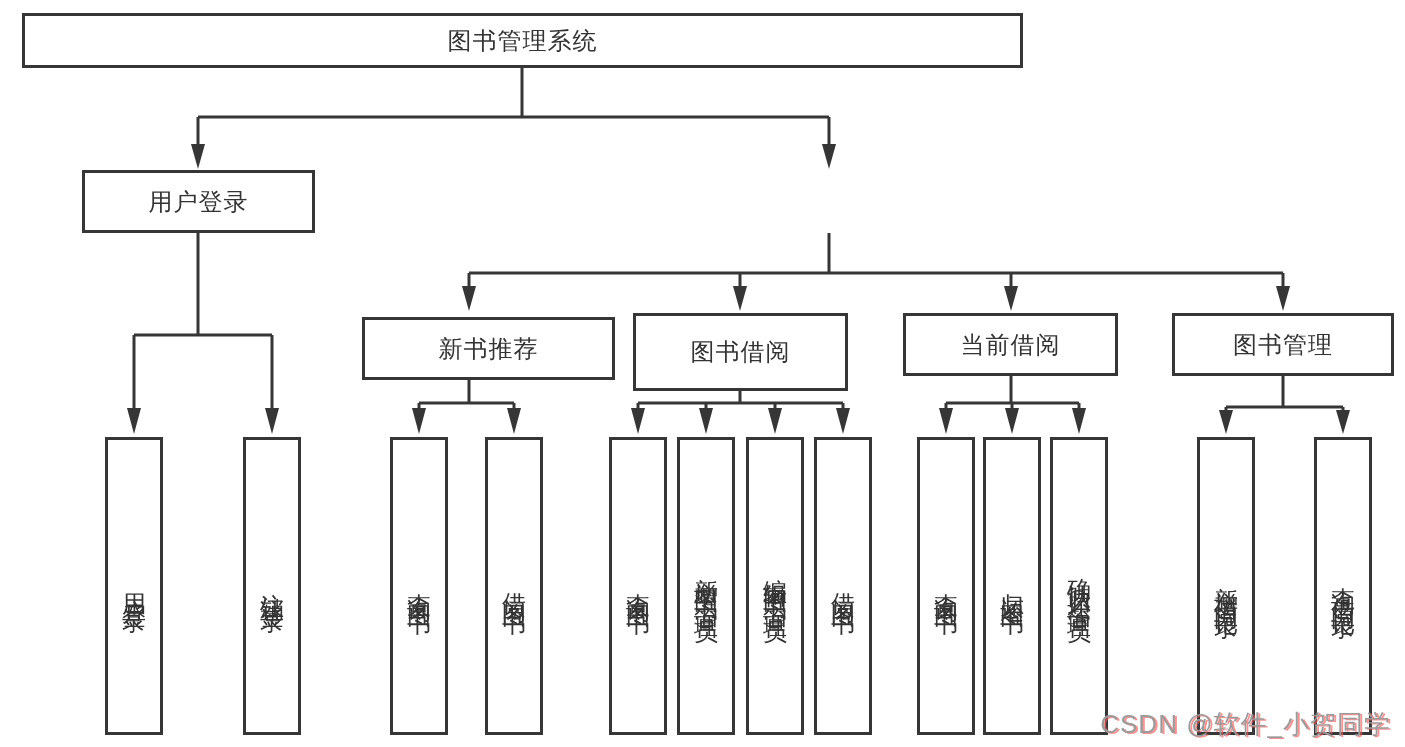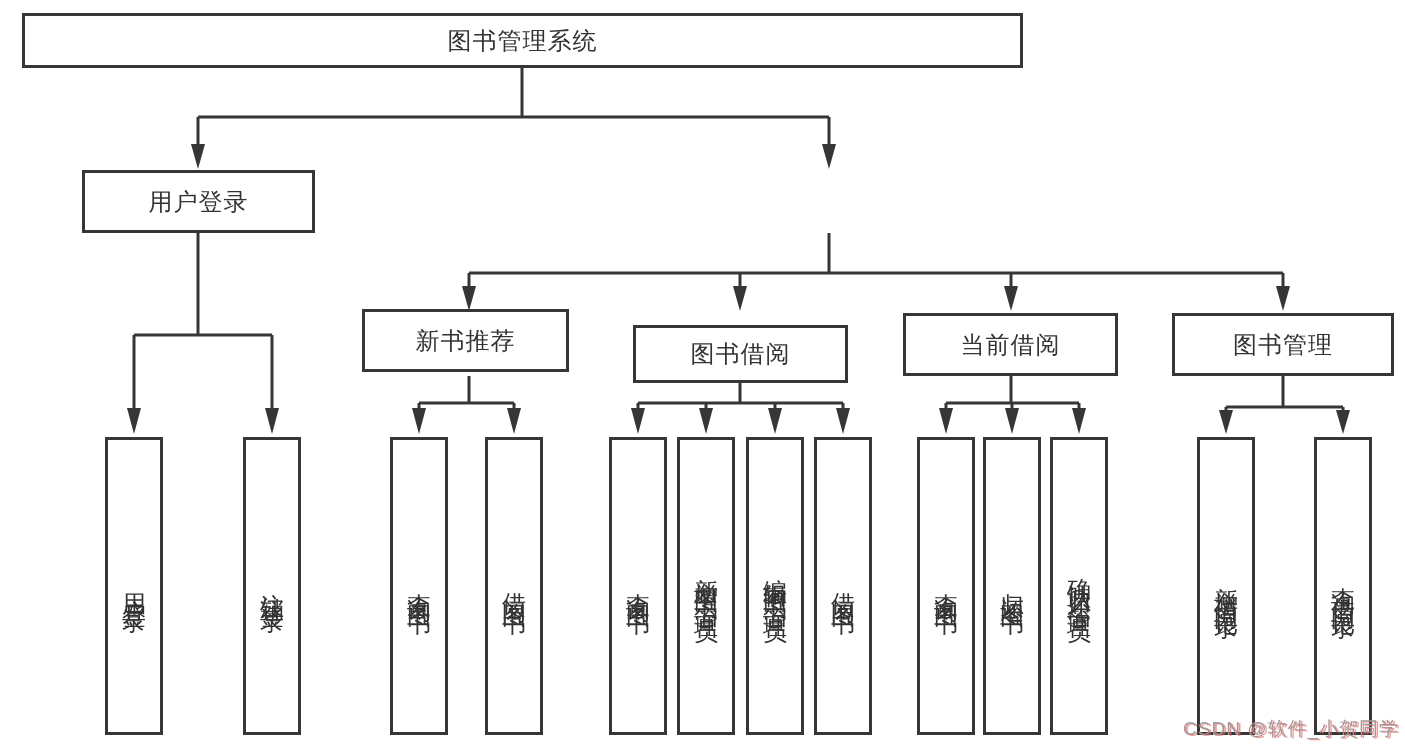--- a/index.html
+++ b/index.html
@@ -46,39 +46,39 @@
     color: #333333;
     letter-spacing: 6px;
     line-height: 1;
   }
   
   .n-root  { left: 22px;  top: 13px;  width: 1001px; height: 55px; }
   
   .n-l2a   { left: 82px;  top: 170px; width: 233px; height: 63px; }
   .n-l2b   { left: 712px; top: 170px; width: 235px; height: 63px; }
   
-  .n-l3a   { left: 362px;  top: 309px; width: 207px; height: 63px; text-align: center; }
-  .n-l3b   { left: 633px;  top: 313px; width: 215px; height: 58px; margin-top: 12px; }
+  .n-l3a   { left: 362px;  top: 317px; width: 253px; height: 63px; text-align: center; }
+  .n-l3b   { left: 633px;  top: 313px; width: 215px; height: 78px; }
   .n-l3c   { left: 903px;  top: 313px; width: 215px; height: 63px; }
   .n-l3d   { left: 1172px; top: 313px; width: 222px; height: 63px; }
   
   .leaf    { top: 437px; width: 58px; height: 298px; }
   .n-a1 { left: 105px; }  .n-a2 { left: 243px; }
   .n-b1 { left: 390px; }  .n-b2 { left: 485px; }
   .n-c1 { left: 609px; }  .n-c2 { left: 677px; }
   .n-c3 { left: 746px; }  .n-c4 { left: 814px; }
   .n-d1 { left: 917px; }  .n-d2 { left: 983px; }
   .n-d3 { left: 1050px; }
   .n-e1 { left: 1197px; } .n-e2 { left: 1314px; }
   .watermark {
     position: absolute;
-    right: 6px;
+    right: 14px;
     bottom: 5px;
     z-index: 3;
-    font-size: 19px;
+    font-size: 26px;
     color: #9b9b9b;
     text-shadow: 2px 1px 0 rgba(247, 90, 90, 0.65);
     letter-spacing: 1px;
     white-space: nowrap;
   }
 </style>
 </head>
 <body>
 
 <div class="stage">

